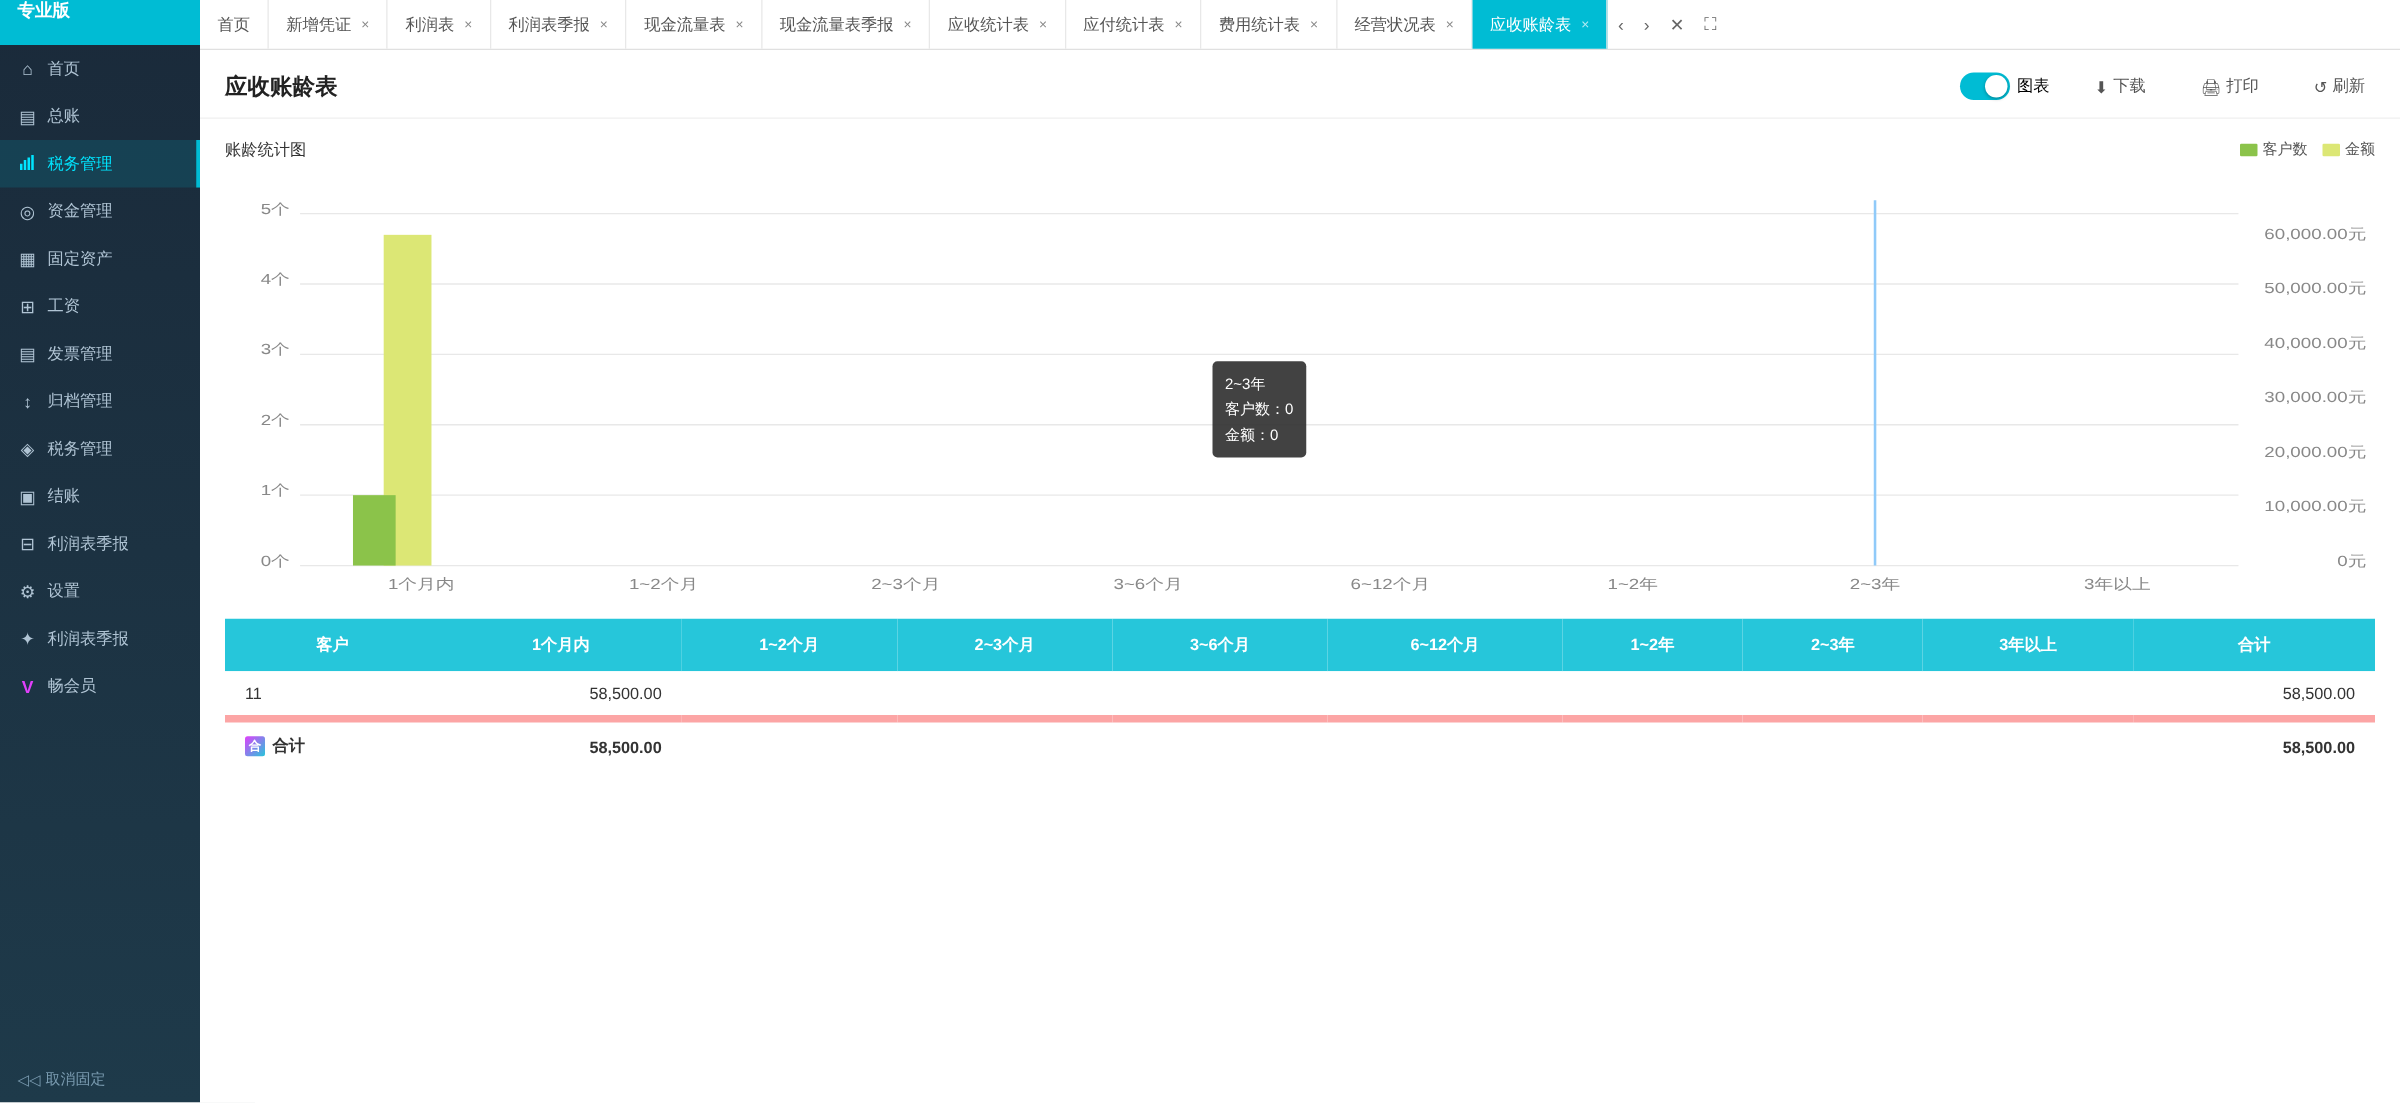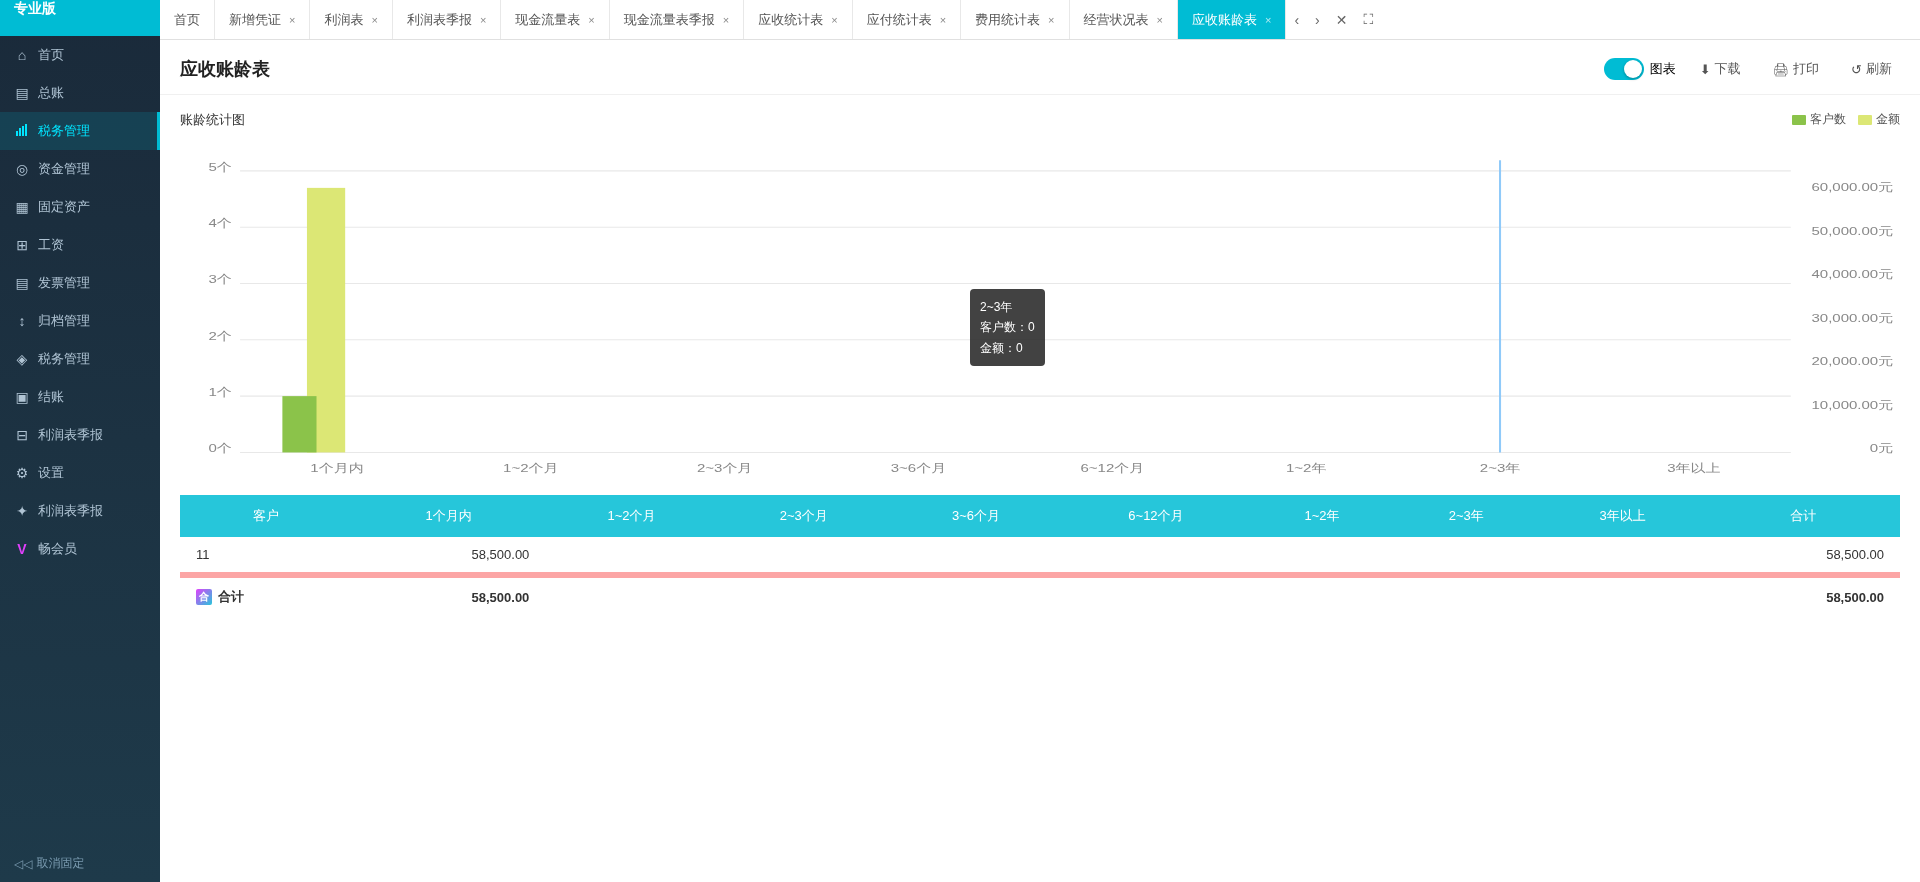--- a/index.html
+++ b/index.html
@@ -124,21 +124,21 @@
       border-bottom: 1px solid #f0f0f0;
     }
     .page-title {
       font-size: 18px;
       font-weight: bold;
       color: #222;
     }
     .header-actions {
       display: flex;
       align-items: center;
-      gap: 16px;
+      gap: 28px;
     }
     .toggle-wrap {
       display: flex;
       align-items: center;
       gap: 6px;
     }
     .toggle {
       width: 40px;
       height: 22px;
       background: #00bcd4;
@@ -233,21 +233,21 @@
       width: 100%;
       border-collapse: collapse;
       font-size: 13px;
     }
     .data-table thead tr {
       background: #26c6da;
       color: white;
     }
     .data-table thead th {
       padding: 12px 16px;
-      font-weight: normal;
+      font-weight: bold;
       text-align: center;
     }
     .data-table thead th:first-child {
       text-align: center;
     }
     .data-table tbody tr {
       background: white;
     }
     .data-table tbody td {
       padding: 10px 16px;

